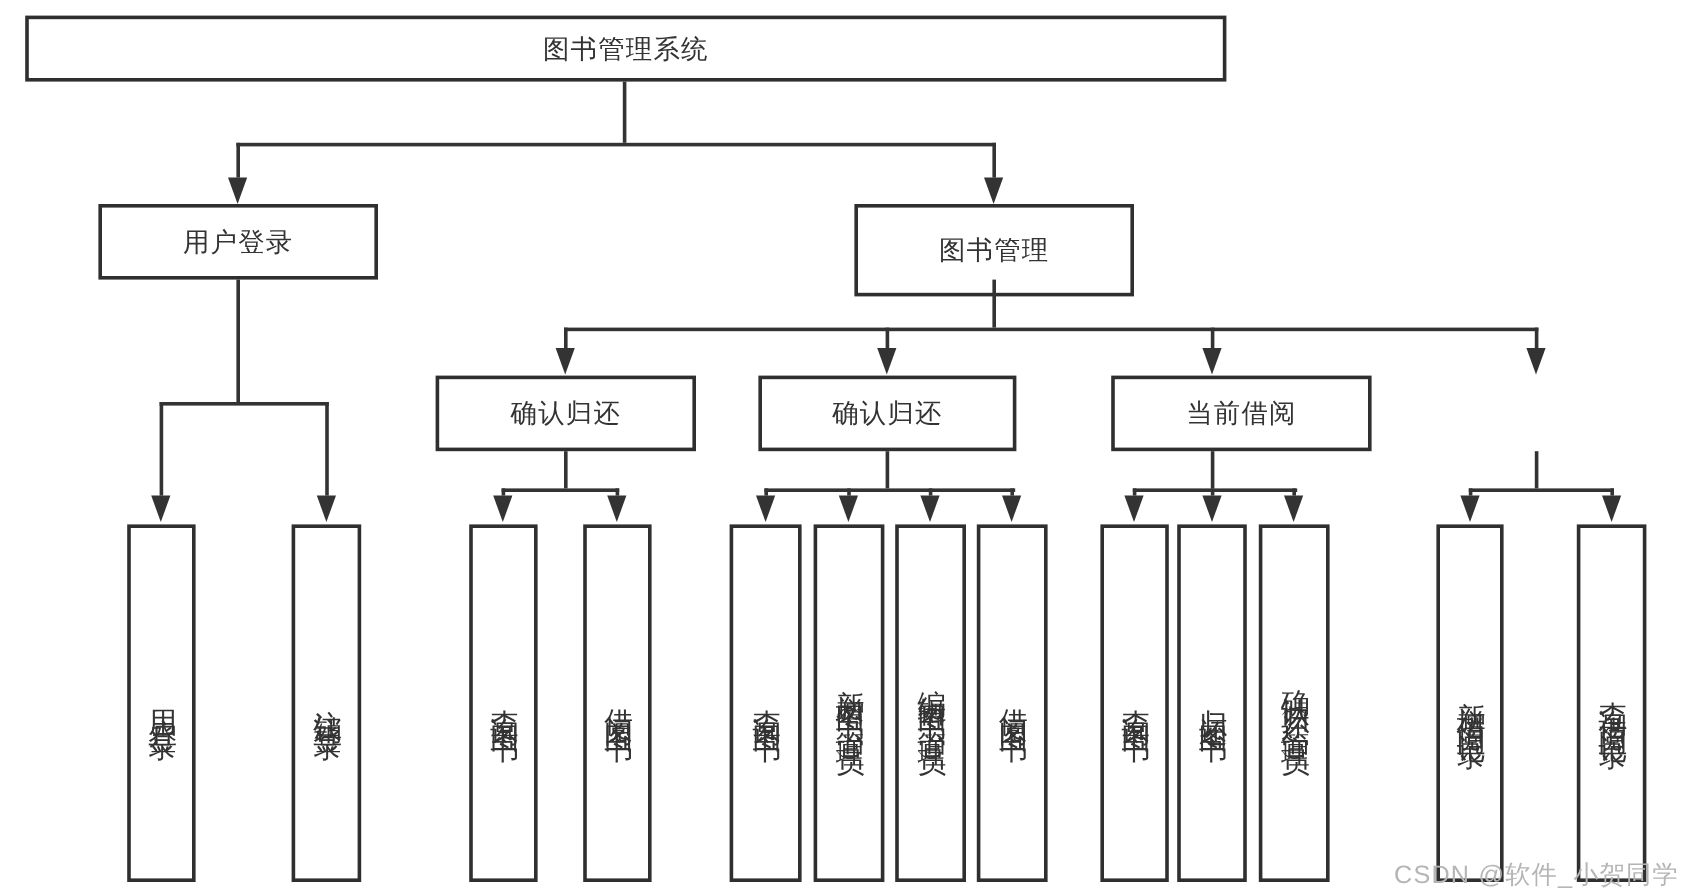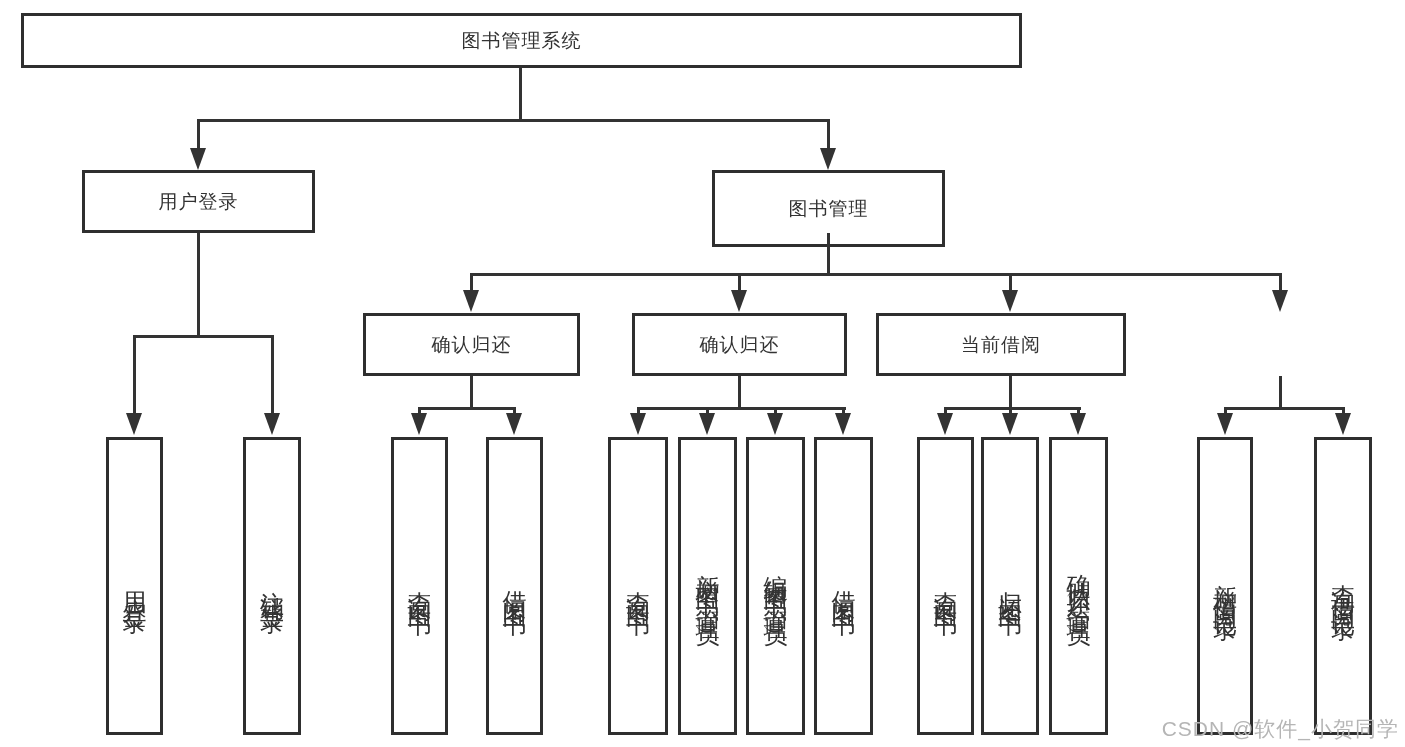--- a/index.html
+++ b/index.html
@@ -4,21 +4,21 @@
 <style>
   html,body{margin:0;padding:0;background:#ffffff;}
   body{font-family:"Liberation Sans","DejaVu Sans",sans-serif;}
   #stage{position:relative;width:1405px;height:747px;background:#ffffff;overflow:hidden;}
 
   .box{
     position:absolute;box-sizing:border-box;background:#ffffff;
     border:3px solid #2f2f2f;display:flex;align-items:center;justify-content:center;
   }
   .lbl{
-    color:#333333;font-size:19px;letter-spacing:1px;white-space:nowrap;line-height:1;
+    color:#333333;font-size:22px;letter-spacing:1px;white-space:nowrap;line-height:1;
   }
   .vlbl{
     color:#333333;font-size:24px;line-height:1;
     writing-mode:vertical-rl;text-orientation:mixed;letter-spacing:7px;white-space:nowrap;
   }
   .line{position:absolute;background:#333333;}
   .arrow{position:absolute;width:16px;display:flex;flex-direction:column;align-items:center;}
   .arrow .stem{display:block;width:3px;background:#333333;}
   .arrow .head{
     display:block;width:0;height:0;
@@ -45,21 +45,21 @@
   <div class="box" style="left:712px;top:170px;width:233px;height:77px">
     <span class="lbl">图书管理</span>
   </div>
 
   <div class="box" style="left:363px;top:313px;width:217px;height:63px">
     <span class="lbl">确认归还</span>
   </div>
   <div class="box" style="left:632px;top:313px;width:215px;height:63px">
     <span class="lbl">确认归还</span>
   </div>
-  <div class="box" style="left:876px;top:313px;width:250px;height:63px">
+  <div class="box" style="left:926px;top:313px;width:217px;height:63px">
     <span class="lbl">当前借阅</span>
   </div>
 
   <div class="box" style="left:106px;top:437px;width:57px;height:298px">
     <span class="vlbl">用户登录</span>
   </div>
   <div class="box" style="left:243px;top:437px;width:58px;height:298px">
     <span class="vlbl">注销登录</span>
   </div>
 

